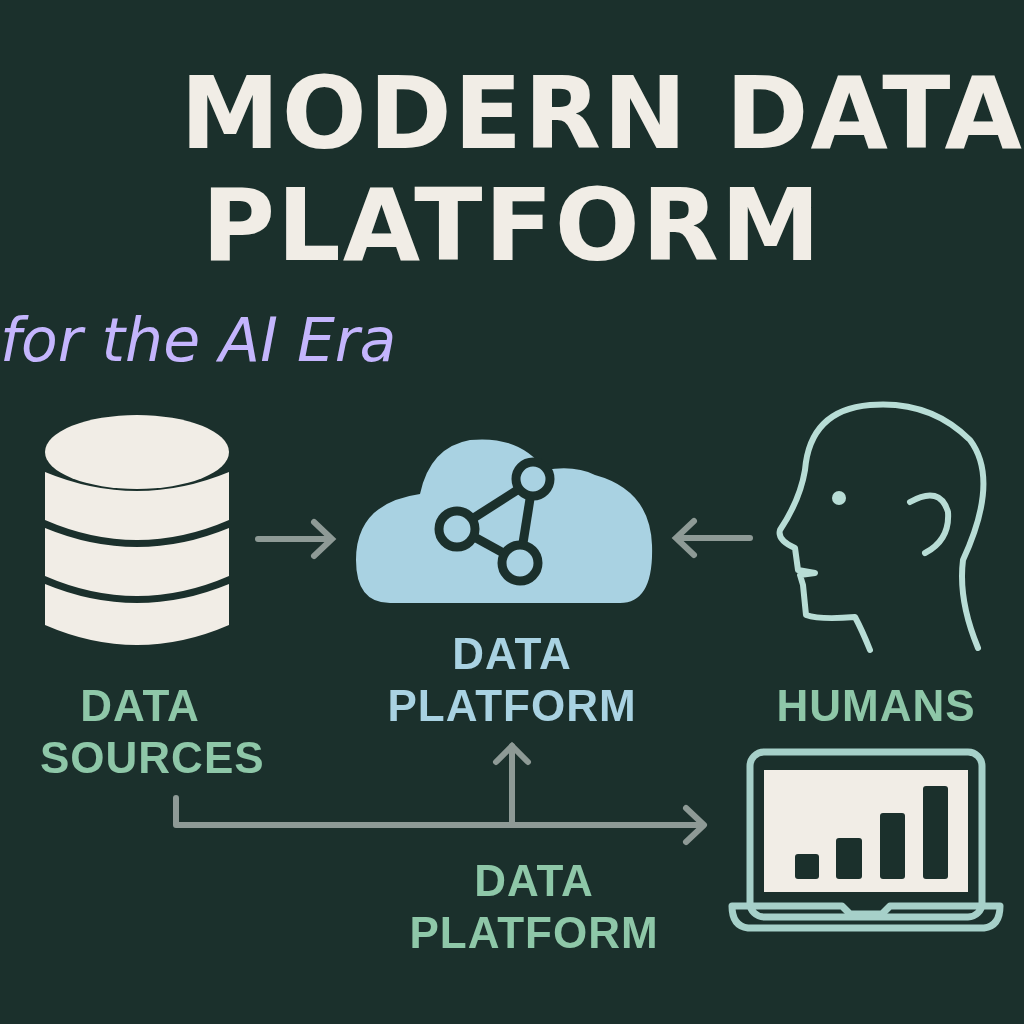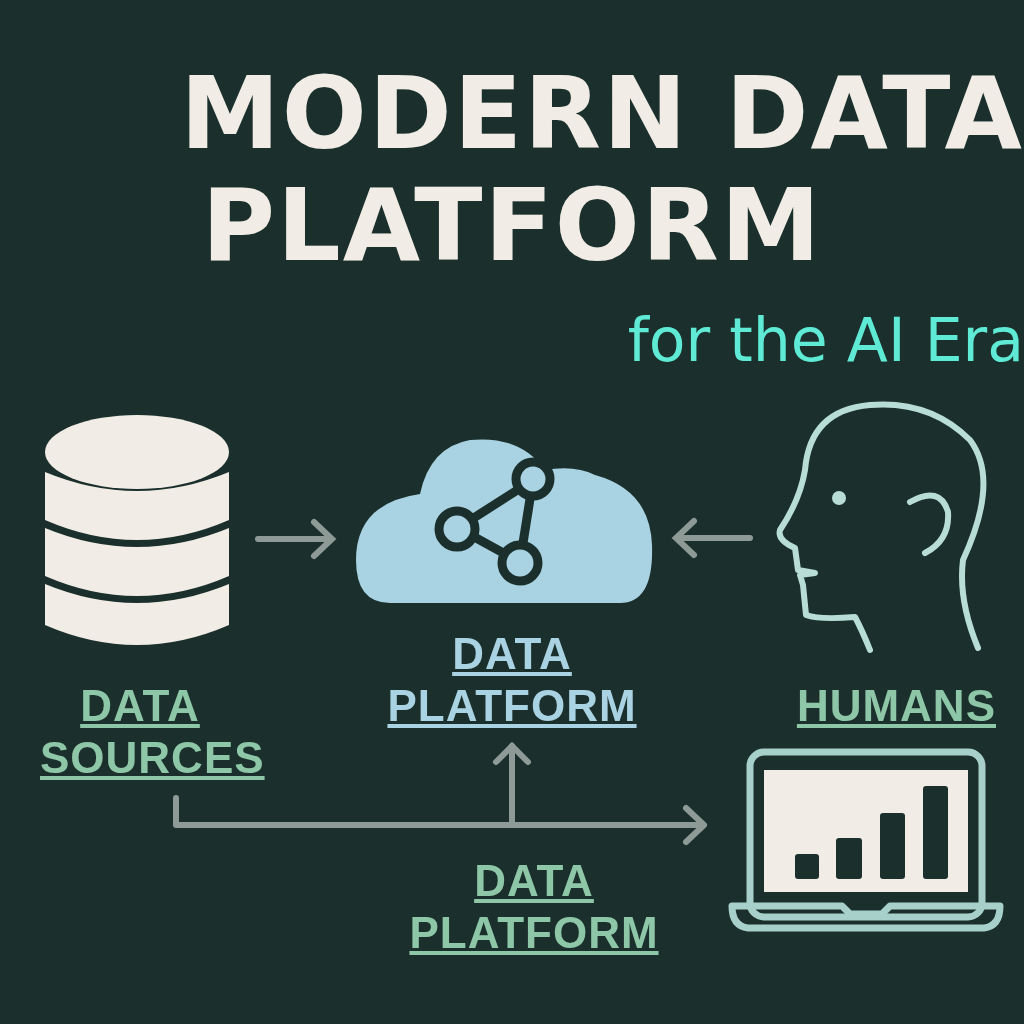--- a/index.html
+++ b/index.html
@@ -10,29 +10,29 @@
     position: relative;
   }
   .title {
     position: absolute; left: 0; width: 1024px; text-align: center;
     color: #f1ede6; font-weight: bold; letter-spacing: 2px;
     font-family: "DejaVu Sans", sans-serif;
   }
   .t1 { top: 58px; font-size: 100px; line-height: 112px; text-align: right; }
   .t2 { top: 170px; font-size: 100px; line-height: 112px; }
   .sub {
-    position: absolute; top: 300px; left: 0; width: 1024px; text-align: right;
-    color: #5eead4; font-size: 60px; line-height: 80px;
+    position: absolute; top: 300px; left: 0; width: 1024px; text-align: left;
+    color: #c4b5fd; font-size: 60px; line-height: 80px;
     font-family: "DejaVu Sans", sans-serif;
+    font-style: italic;
   }
   .label {
     position: absolute; text-align: center; font-weight: bold;
     font-size: 44px; line-height: 52px; letter-spacing: 1px;
     font-family: "Liberation Sans", sans-serif;
-    text-decoration: underline;
   }
   .green { color: #8ec7a8; }
   .blue { color: #a9d2e2; }
   svg.layer { position: absolute; left: 0; top: 0; }
 </style>
 </head>
 <body>
 
 <div class="title t1">MODERN DATA</div>
 <div class="title t2">PLATFORM</div>
@@ -100,20 +100,20 @@
 <div class="label green" style="left:40px; top:680px; width:200px;">
   <div>DATA</div>
   <div>SOURCES</div>
 </div>
 
 <div class="label blue" style="left:362px; top:628px; width:300px;">
   <div>DATA</div>
   <div>PLATFORM</div>
 </div>
 
-<div class="label green" style="left:756px; top:680px; width:240px;text-align:right;">
+<div class="label green" style="left:756px; top:680px; width:240px;">
   <div>HUMANS</div>
 </div>
 
 <div class="label green" style="left:404px; top:855px; width:260px;">
   <div>DATA</div>
   <div>PLATFORM</div>
 </div>
 
 </body></html>

